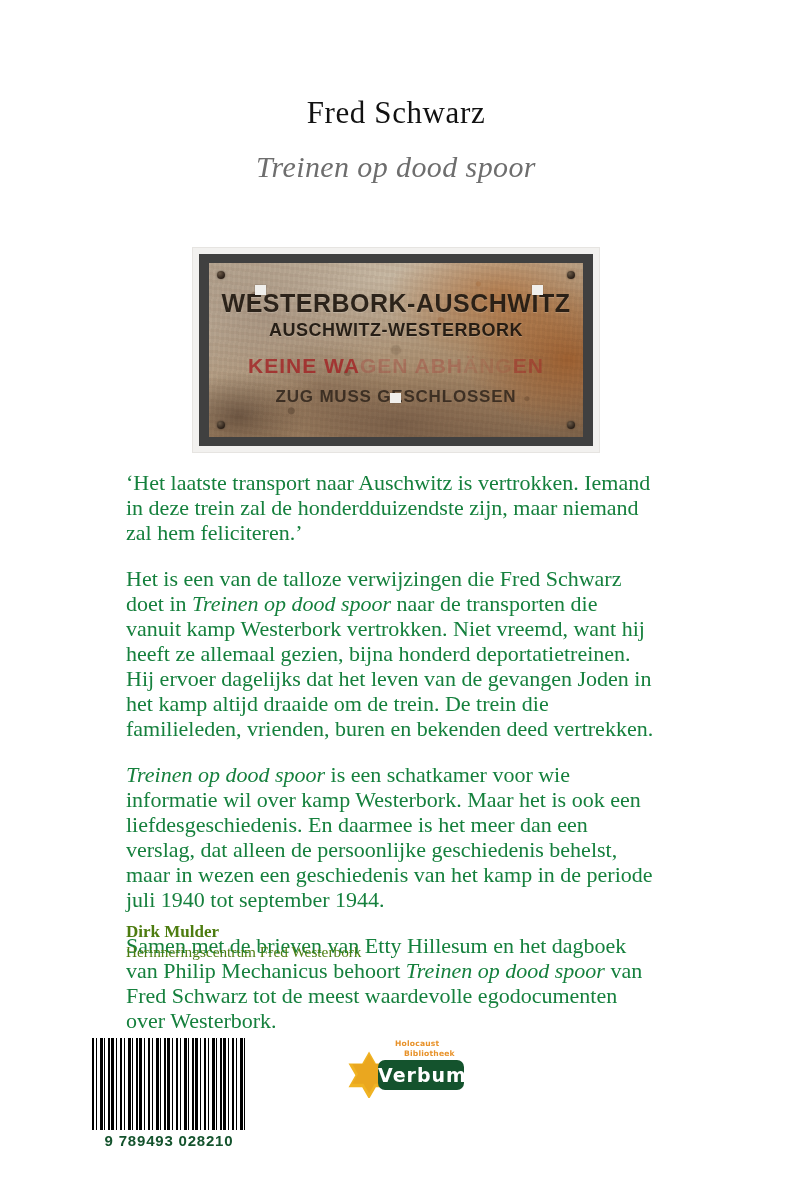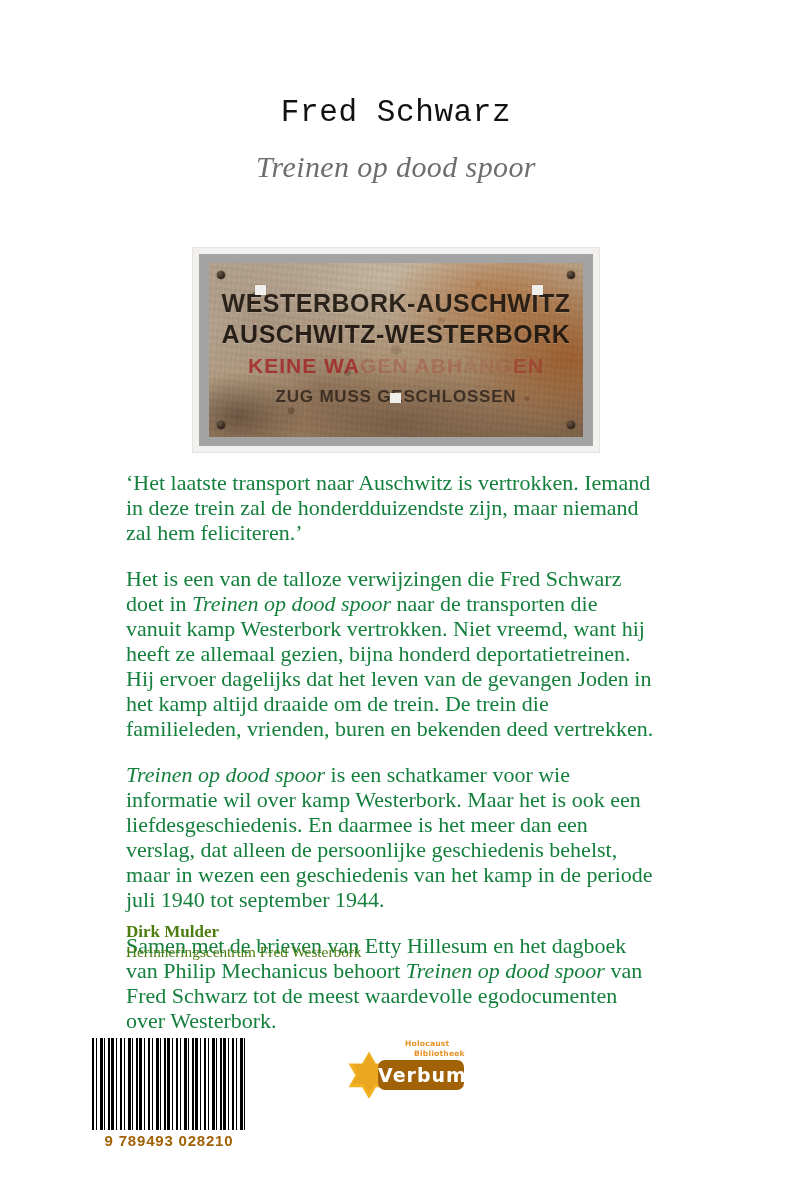--- a/index.html
+++ b/index.html
@@ -23,21 +23,21 @@
 
   
   .header {
     position: absolute;
     left: 0;
     top: 96px;
     width: 792px;
     text-align: center;
   }
   .author-name {
-    font-family: Liberation Mono, monospace;
+    font-family: Liberation Serif, serif;
     font-size: 31px;
     letter-spacing: 0.6px;
     color: #121212;
     line-height: 1.1;
     font-weight: 400;
   }
   .book-title {
     margin-top: 20px;
     font-family: "Liberation Serif", serif;
     font-style: italic;
@@ -67,21 +67,21 @@
     padding: 0;
     box-sizing: border-box;
     box-shadow: 0 0 0 1px #e6e4e1;
   }
   .photo-mat {
     position: absolute;
     left: 6px;
     top: 6px;
     right: 6px;
     bottom: 6px;
-    background: #a3a3a3;
+    background: #404040;
   }
   .sign {
     position: absolute;
     left: 10px;
     top: 9px;
     right: 10px;
     bottom: 9px;
     overflow: hidden;
     background:
       radial-gradient(ellipse 60% 70% at 14% 30%, rgba(150,128,110,0.55), rgba(0,0,0,0) 62%),
@@ -130,21 +130,21 @@
   }
   .sl1 {
     top: 15%;
     font-size: 25px;
     color: #221a12;
     text-shadow: 0 1px 0 rgba(255,255,255,0.18);
     opacity: 0.93;
   }
   .sl2 {
     top: 33%;
-    font-size: 25px;
+    font-size: 18px;
     color: #1d160f;
     text-shadow: 0 1px 0 rgba(255,255,255,0.18);
     opacity: 0.93;
   }
   .sl3 {
     top: 52.5%;
     font-size: 21px;
     color: #a31f22;
     opacity: 0.82;
     letter-spacing: 1px;
@@ -240,21 +240,21 @@
       #000 19px, #000 22px, #fff 22px, #fff 24px,
       #000 24px, #000 25px, #fff 25px, #fff 28px
     );
   }
   .barcode-digits {
     margin-top: 2px;
     font-family: "Liberation Sans", sans-serif;
     font-size: 15px;
     font-weight: 700;
     letter-spacing: 0.8px;
-    color: #a16207;
+    color: #14532d;
     text-align: center;
     white-space: nowrap;
   }
 
   
   .logo {
     position: absolute;
     left: 345px;
     top: 1038px;
     width: 120px;
@@ -266,21 +266,21 @@
     top: 10px;
     width: 52px;
     height: 50px;
   }
   .logo-plate {
     position: absolute;
     left: 33px;
     top: 22px;
     width: 86px;
     height: 30px;
-    background: #a16207;
+    background: #14532d;
     border-radius: 7px;
   }
   .logo-word {
     position: absolute;
     left: 0;
     top: 0;
     width: 86px;
     height: 30px;
     line-height: 30px;
     text-align: center;
@@ -295,21 +295,20 @@
     left: 50px;
     top: 1px;
     width: 66px;
     font-family: "DejaVu Sans", sans-serif;
     font-size: 7.6px;
     font-weight: 700;
     color: #e8922a;
     line-height: 9.5px;
     text-align: left;
     letter-spacing: 0.2px;
-    margin-left: 10px;
   }
   .logo-tag span { display: block; }
   .logo-tag .l2 { padding-left: 9px; }
 </style>
 </head>
 <body>
 
 <div class="page">
 
   <div class="header">

